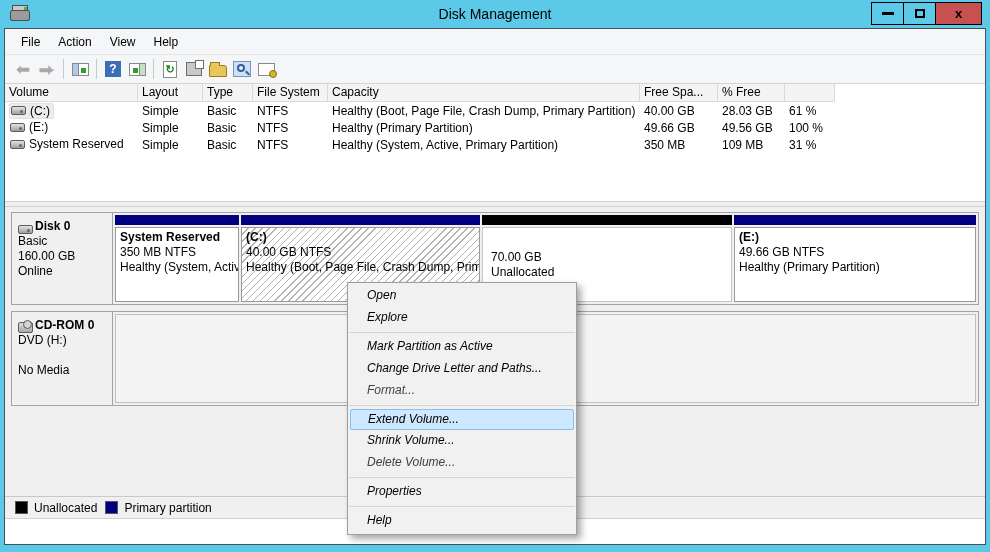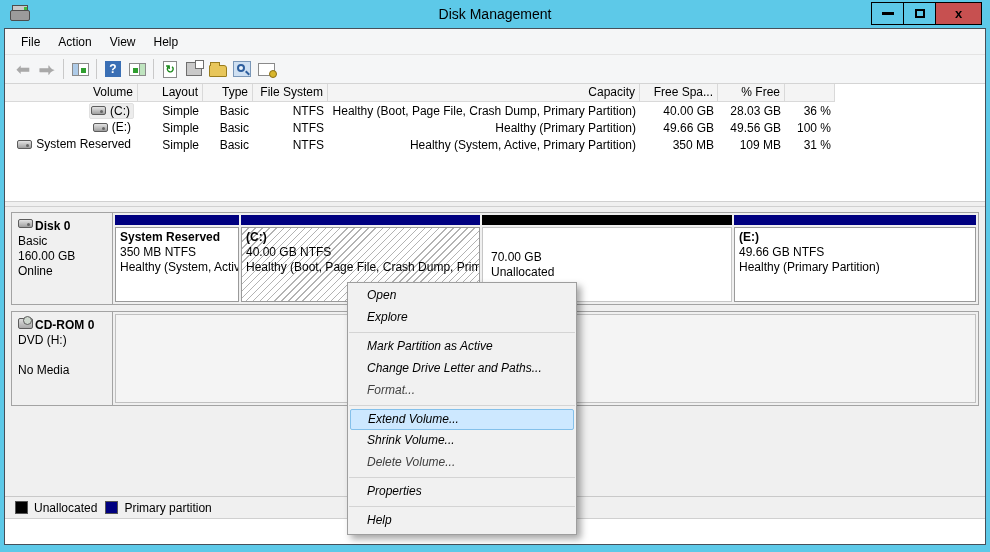--- a/index.html
+++ b/index.html
@@ -47,39 +47,39 @@
   .props-ic { width:16px; height:14px; background:#c9c9c9; border:1px solid #6e6e6e; position:relative; }
   .props-ic::after { content:""; position:absolute; right:-3px; top:-3px; width:7px; height:7px; background:#fff; border:1px solid #6e6e6e; }
   .folder-ic { width:18px; height:12px; background:#e8c65a; border:1px solid #9a7d1e; border-radius:1px 3px 1px 1px; position:relative; margin-top:3px; }
   .folder-ic::before { content:""; position:absolute; left:0; top:-4px; width:8px; height:3px; background:#e8c65a; border:1px solid #9a7d1e; border-bottom:none; }
   .search-ic { position:relative; width:18px; height:16px; background:#cfe0f2; border:1px solid #7a97b8; }
   .search-ic .lens { position:absolute; left:3px; top:2px; width:8px; height:8px; border:2px solid #2d5e9e; border-radius:50%; background:#eaf3fc; }
   .search-ic .handle { position:absolute; left:11px; top:10px; width:5px; height:2px; background:#2d5e9e; transform:rotate(45deg); }
   .snapin-ic { width:17px; height:13px; border:1px solid #8a8a8a; background:#fff; position:relative; }
   .snapin-ic .gear { position:absolute; right:-3px; bottom:-3px; width:8px; height:8px; background:#d8b62c; border-radius:50%; border:1px solid #8a6e14; }
   
-  .listpane { height:117px; background:#fff; overflow:hidden;text-align:right; }
+  .listpane { height:117px; background:#fff; overflow:hidden; }
   .vrow, .vhead { display:grid; grid-template-columns:133px 65px 50px 75px 312px 78px 67px 50px 1fr; }
   .vhead { height:18px; }
   .vhead .hcell { background:#f4f4f4; border-right:1px solid #d9d9d9; border-bottom:1px solid #d9d9d9; padding:1px 4px 0 4px; white-space:nowrap; overflow:hidden; }
   .vrow { height:17px; align-items:center; }
   .vrow .cell { padding:0 4px; white-space:nowrap; overflow:hidden; }
   .vol-label { display:inline-flex; align-items:center; gap:4px; padding:0 3px 0 1px; border-radius:2px; }
   .vol-label.sel { background:#ececec; border:1px solid #e0e0e0; }
   .drive-ic { width:15px; height:9px; background:linear-gradient(#e3e3e3,#9f9f9f); border:1px solid #5c5c5c; border-radius:2px; position:relative; flex:none; }
   .drive-ic::after { content:""; position:absolute; right:2px; top:3px; width:3px; height:3px; background:#666; border-radius:50%; }
   
   .splitter { height:6px; background:#f0f0f0; border-top:1px solid #d0d0d0; border-bottom:1px solid #d0d0d0; }
   
   .graph { flex:1; background:#f0f0f0; position:relative; overflow:hidden; }
   .diskrow { position:absolute; left:6px; right:6px; border:1px solid #a3a3a3; display:flex; background:#f0f0f0; }
   .diskrow.d0 { top:5px; height:93px; }
   .diskrow.d1 { top:104px; height:95px; }
   .diskinfo { width:101px; flex:none; border-right:1px solid #a3a3a3; padding:6px 4px 0 6px; line-height:15px; }
-  .diskinfo .dname { font-weight:bold; display:flex; align-items:flex-start; gap:2px; }
+  .diskinfo .dname { font-weight:bold; display:flex; align-items:flex-end; gap:2px; }
   .cd-ic { width:15px; height:11px; background:linear-gradient(#ddd,#aaa); border:1px solid #5c5c5c; border-radius:2px; position:relative; flex:none; }
   .cd-ic::after { content:""; position:absolute; left:4px; top:-3px; width:7px; height:7px; border-radius:50%; background:#cfd8cf; border:1px solid #5c5c5c; }
   .partitions { flex:1; display:flex; gap:2px; padding:2px; }
   .part { display:flex; flex-direction:column; }
   .band { height:10px; flex:none; }
   .band-primary { background:#000080; }
   .band-unalloc { background:#000000; }
   .pbody { flex:1; background:#fff; border:1px solid #9a9a9a; margin-top:2px; padding:2px 4px; line-height:15px; overflow:hidden; }
   .pbody .pt1 { font-weight:bold; white-space:nowrap; }
   .pbody .pt2, .pbody .pt3 { white-space:nowrap; }
@@ -197,21 +197,21 @@
         <div class="cell"><span class="vol-label sel">
               <span class="drive-ic"></span>
               <span>(C:)</span>
             </span></div>
         <div class="cell">Simple</div>
         <div class="cell">Basic</div>
         <div class="cell">NTFS</div>
         <div class="cell">Healthy (Boot, Page File, Crash Dump, Primary Partition)</div>
         <div class="cell">40.00 GB</div>
         <div class="cell">28.03 GB</div>
-        <div class="cell">36 %</div>
+        <div class="cell">61 %</div>
         <div class="cell"></div>
       </div>
 
       <div class="vrow">
         <div class="cell"><span class="vol-label">
               <span class="drive-ic"></span>
               <span>(E:)</span>
             </span></div>
         <div class="cell">Simple</div>
         <div class="cell">Basic</div>

